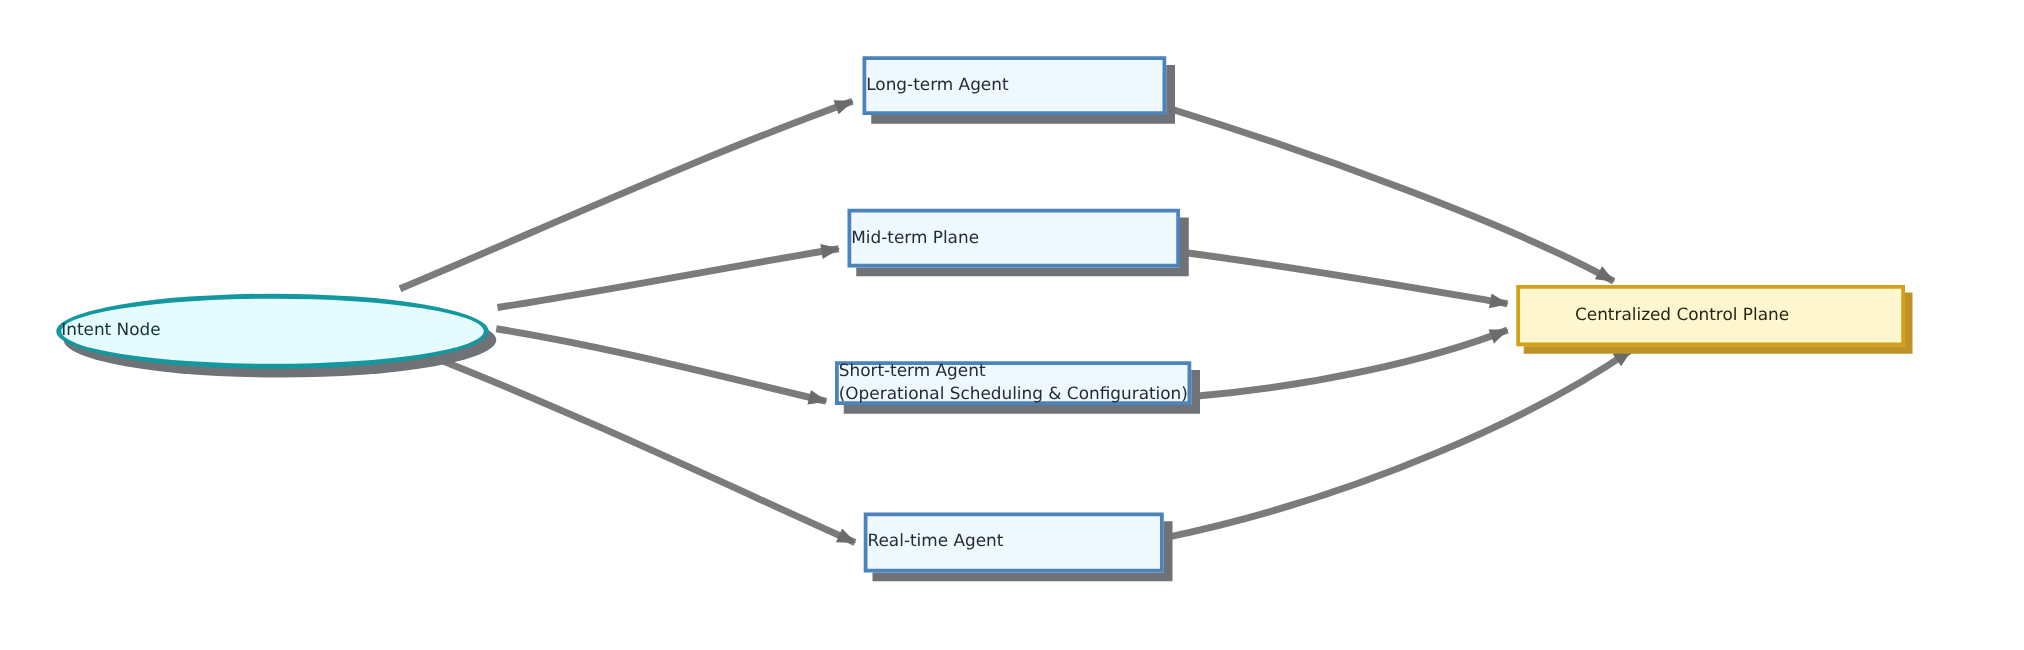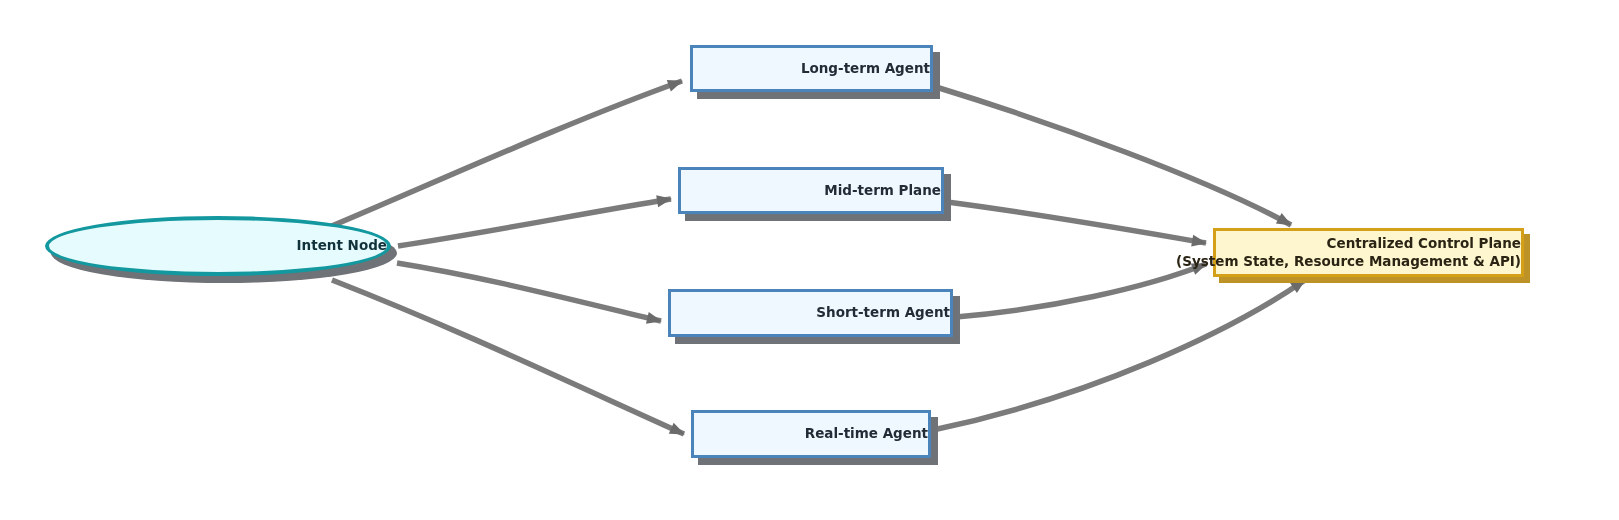--- a/index.html
+++ b/index.html
@@ -14,28 +14,27 @@
   .edges {
     position: absolute;
     left: 0; top: 0;
     width: 1619px; height: 520px;
   }
   .node {
     position: absolute;
     box-sizing: border-box;
     display: flex;
     flex-direction: column;
-    align-items: flex-end;
+    align-items: flex-start;
     justify-content: center;
     text-align: center;
     font-size: 13.5px;
     line-height: 1.32;
     color: #222b36;
     white-space: nowrap;
-    font-weight: bold;
   }
   .agent-box {
     background: #f0f8ff;
     border: 3px solid #4a84ba;
     box-shadow: 7px 7px 0 0 #6f7276;
   }
   .control-box {
     background: #fdf6cf;
     border: 3px solid #d4a017;
     box-shadow: 6px 6px 0 0 #bd9227;
@@ -44,24 +43,24 @@
   }
   .ellipse {
     background: #e6fbfd;
     border: 4px solid #12989e;
     border-radius: 50%;
     box-shadow: 6px 7px 0 0 #6f7276;
     color: #11323a;
   }
   #node-long-term   { left: 690px;  top: 45px;  width: 243px; height: 47px; }
   #node-mid-term    { left: 678px;  top: 167px; width: 266px; height: 47px; }
-  #node-short-term  { left: 668px;  top: 289px; width: 285px; height: 48px; }
+  #node-short-term  { left: 668px;  top: 289px; width: 285px; height: 35px; }
   #node-real-time   { left: 691px;  top: 410px; width: 240px; height: 48px; }
   #node-control     { left: 1213px; top: 228px; width: 311px; height: 49px; }
-  #node-intent      { left: 45px;   top: 216px; width: 346px; height: 60px; gap: 22px; }
+  #node-intent      { left: 45px;   top: 235px; width: 346px; height: 60px; gap: 22px; }
   .edge-path {
     fill: none;
     stroke: #7b7b7b;
     stroke-width: 5.5;
     stroke-linecap: butt;
   }
 </style>
 </head>
 <body>
 
@@ -90,24 +89,24 @@
   <div class="node agent-box" id="node-long-term">
     <span>Long-term Agent</span>
   </div>
 
   <div class="node agent-box" id="node-mid-term">
     <span>Mid-term Plane</span>
   </div>
 
   <div class="node agent-box" id="node-short-term">
     <span>Short-term Agent</span>
+    <span>(Operational Scheduling &amp; Configuration)</span>
   </div>
 
   <div class="node agent-box" id="node-real-time">
     <span>Real-time Agent</span>
   </div>
 
   <div class="node control-box" id="node-control">
     <span>Centralized Control Plane</span>
-    <span>(System State, Resource Management &amp; API)</span>
   </div>
 
 </div>
 
 </body></html>

